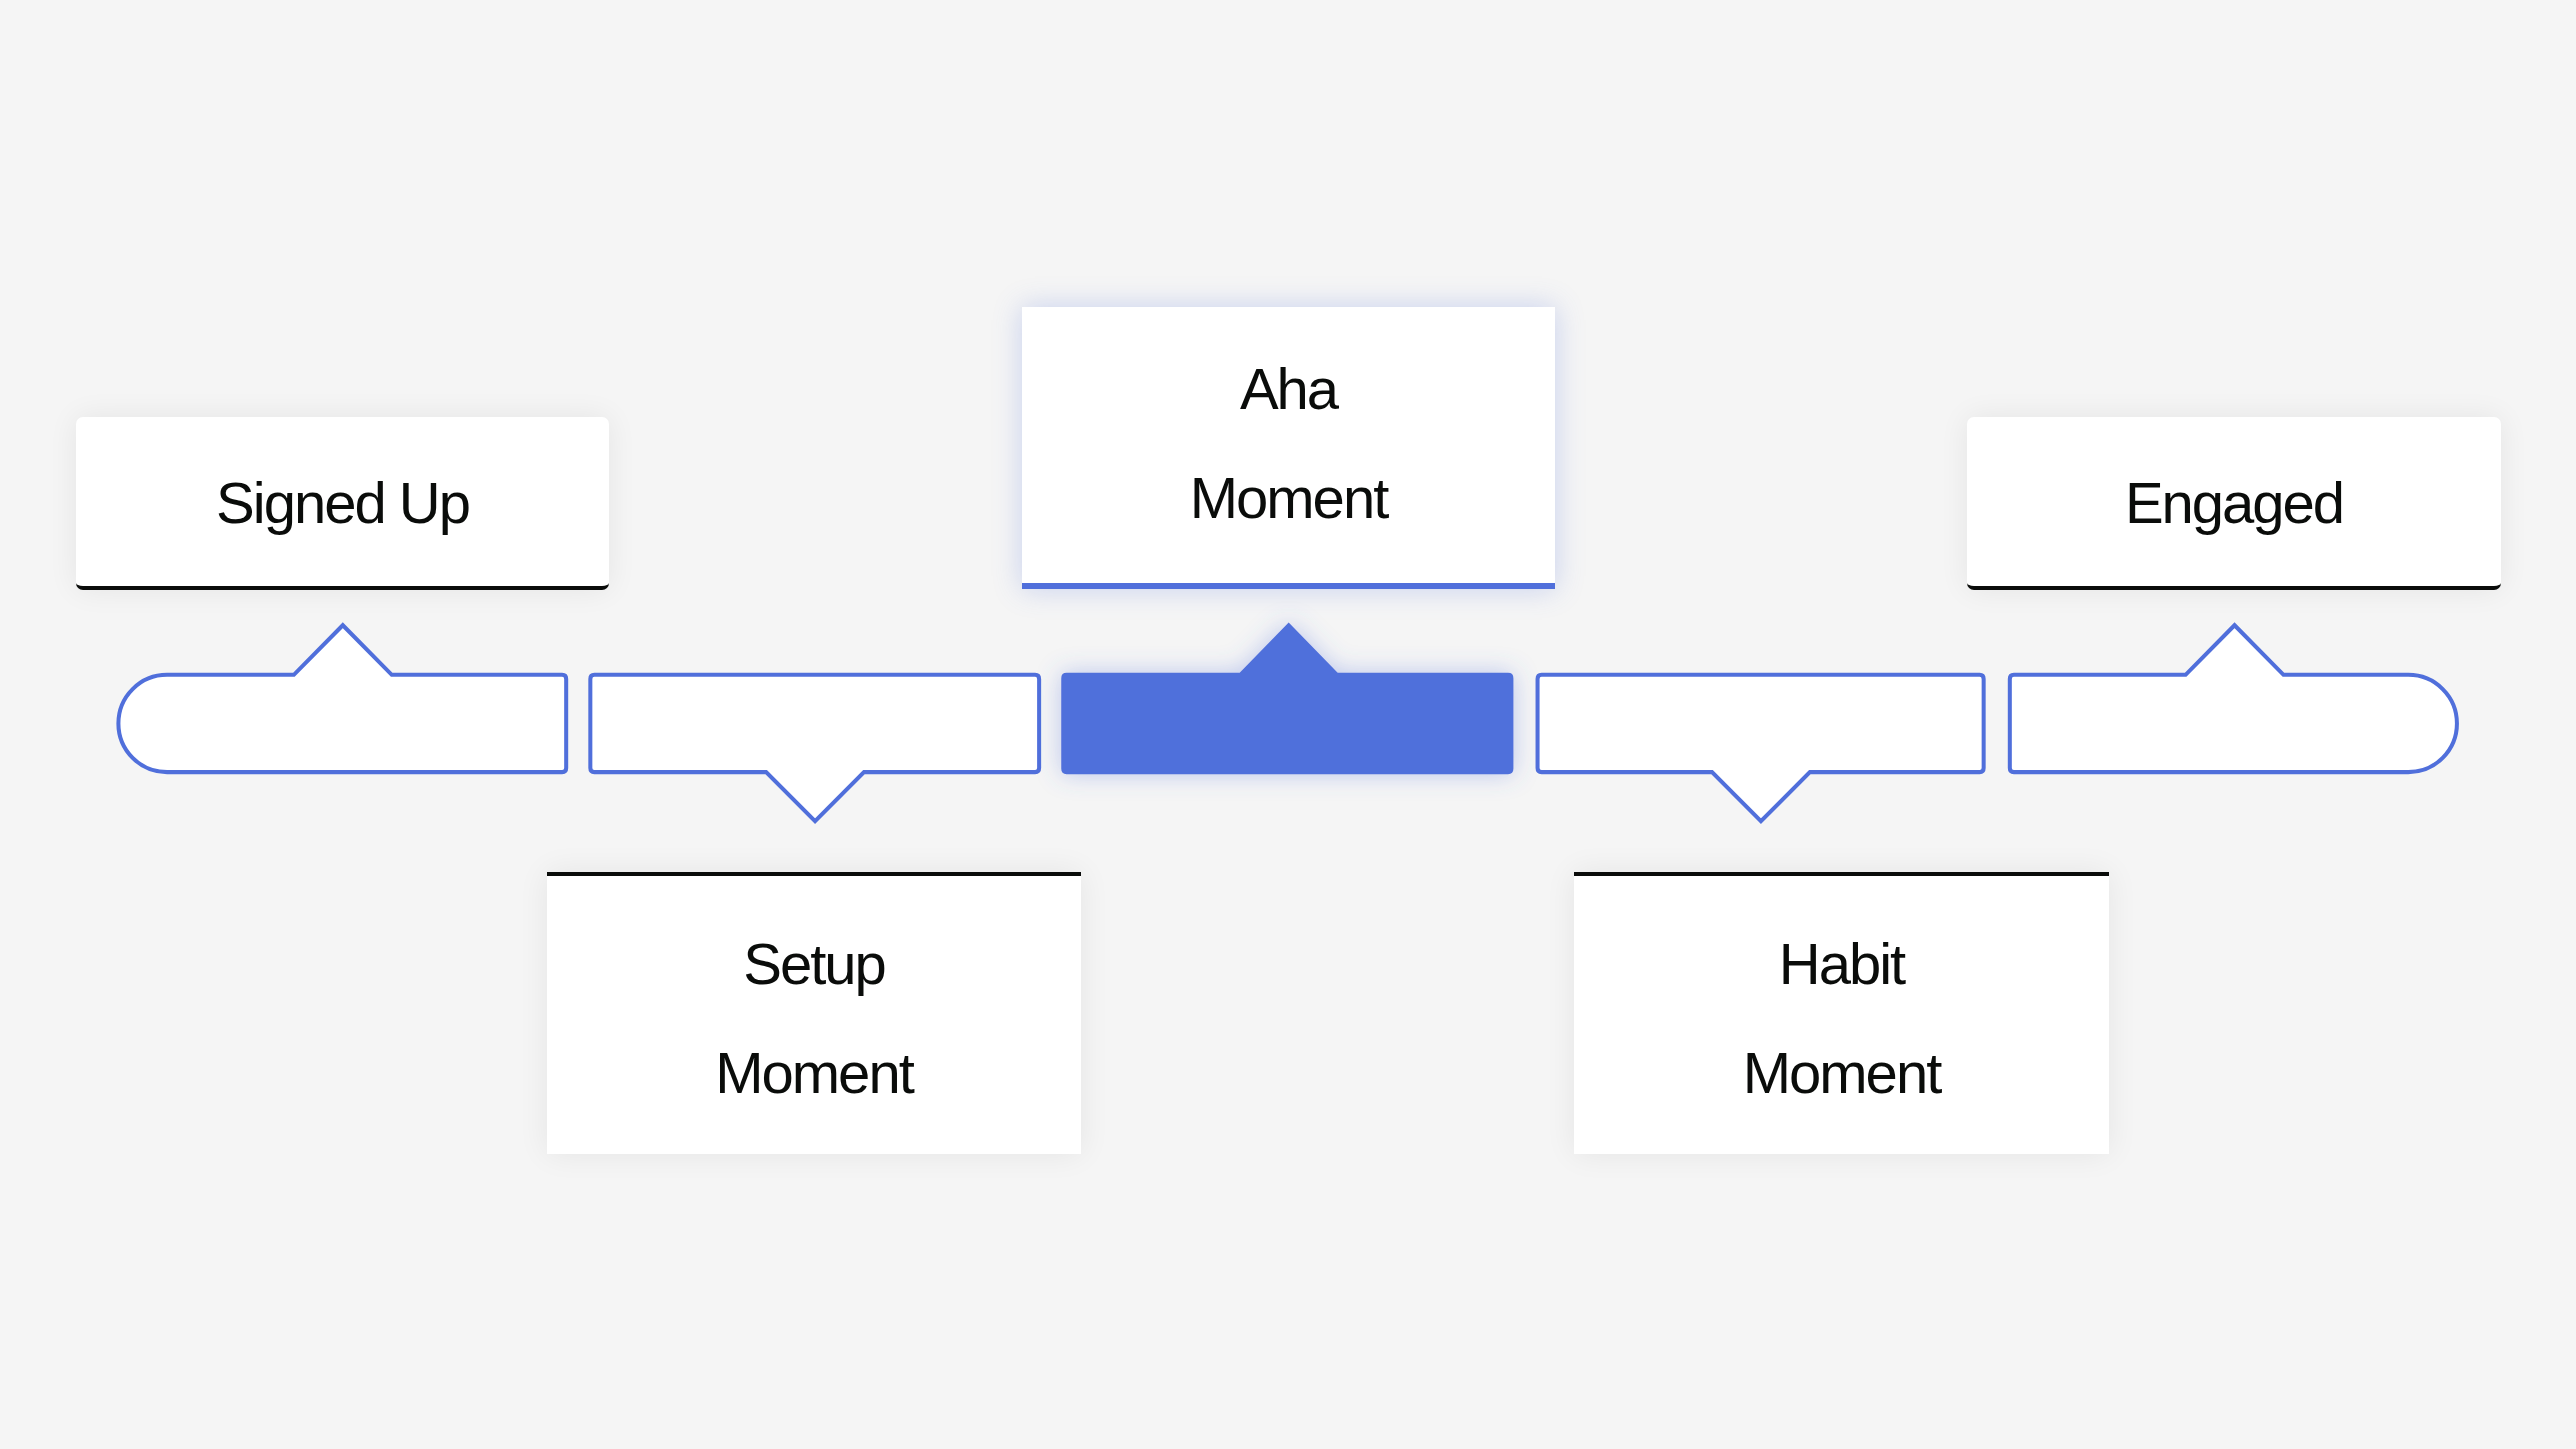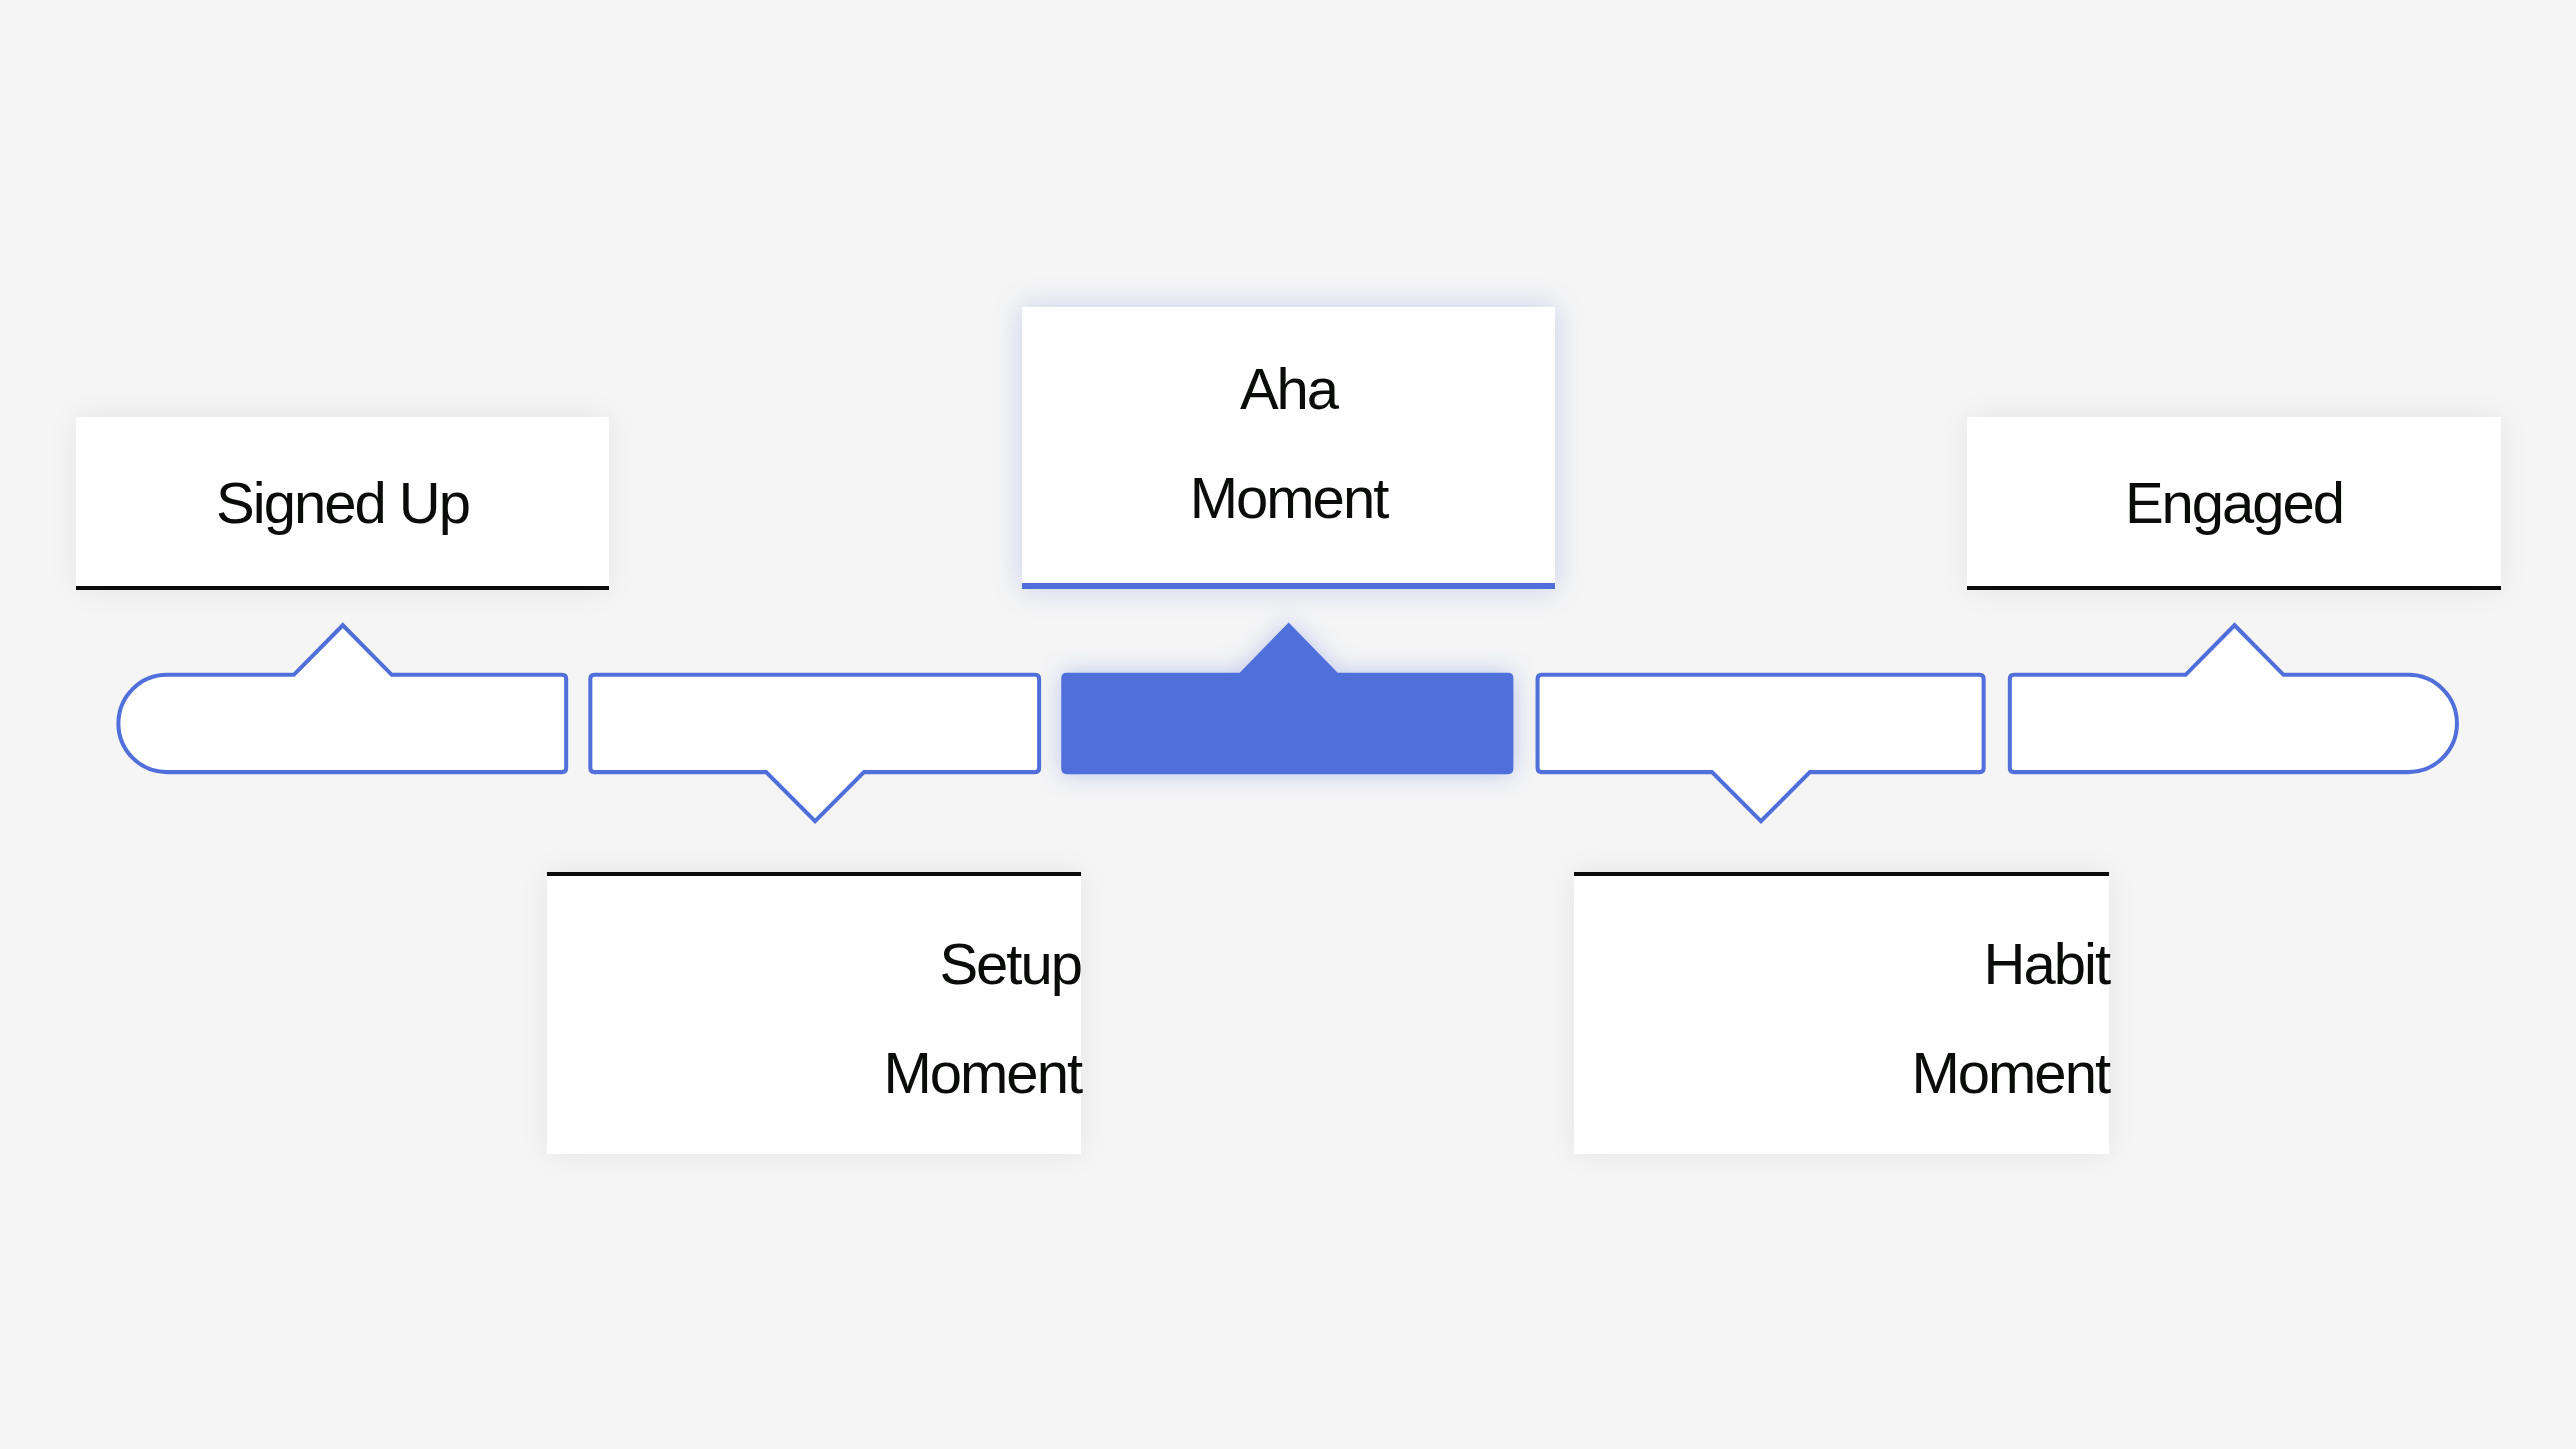--- a/index.html
+++ b/index.html
@@ -26,22 +26,22 @@
       align-items: center;
       justify-content: center;
       text-align: center;
       color: #0a0c0a;
       font-size: 58px;
       line-height: 109px;
       letter-spacing: -2px;
       box-shadow: 0 0 29.5px rgba(0, 0, 0, 0.07);
     }
     .card .line { display: block; white-space: nowrap; }
-    .card.above { border-bottom: 4px solid #0a0c0a; }
-    .card.below { border-top: 4px solid #0a0c0a; align-items: flex-end; }
+    .card.above { border-bottom: 4px solid #0a0c0a; border-radius: 7px; }
+    .card.below { border-top: 4px solid #0a0c0a; }
     .card.active {
       border-bottom: 6.7px solid #506fdb;
       box-shadow: 0 0 27px rgba(80, 111, 219, 0.28);
     }
     .card.single .line { margin-top: 2.7px; }
     .bar-svg {
       position: absolute;
       left: 0;
       top: 0;
       width: 2576px;

